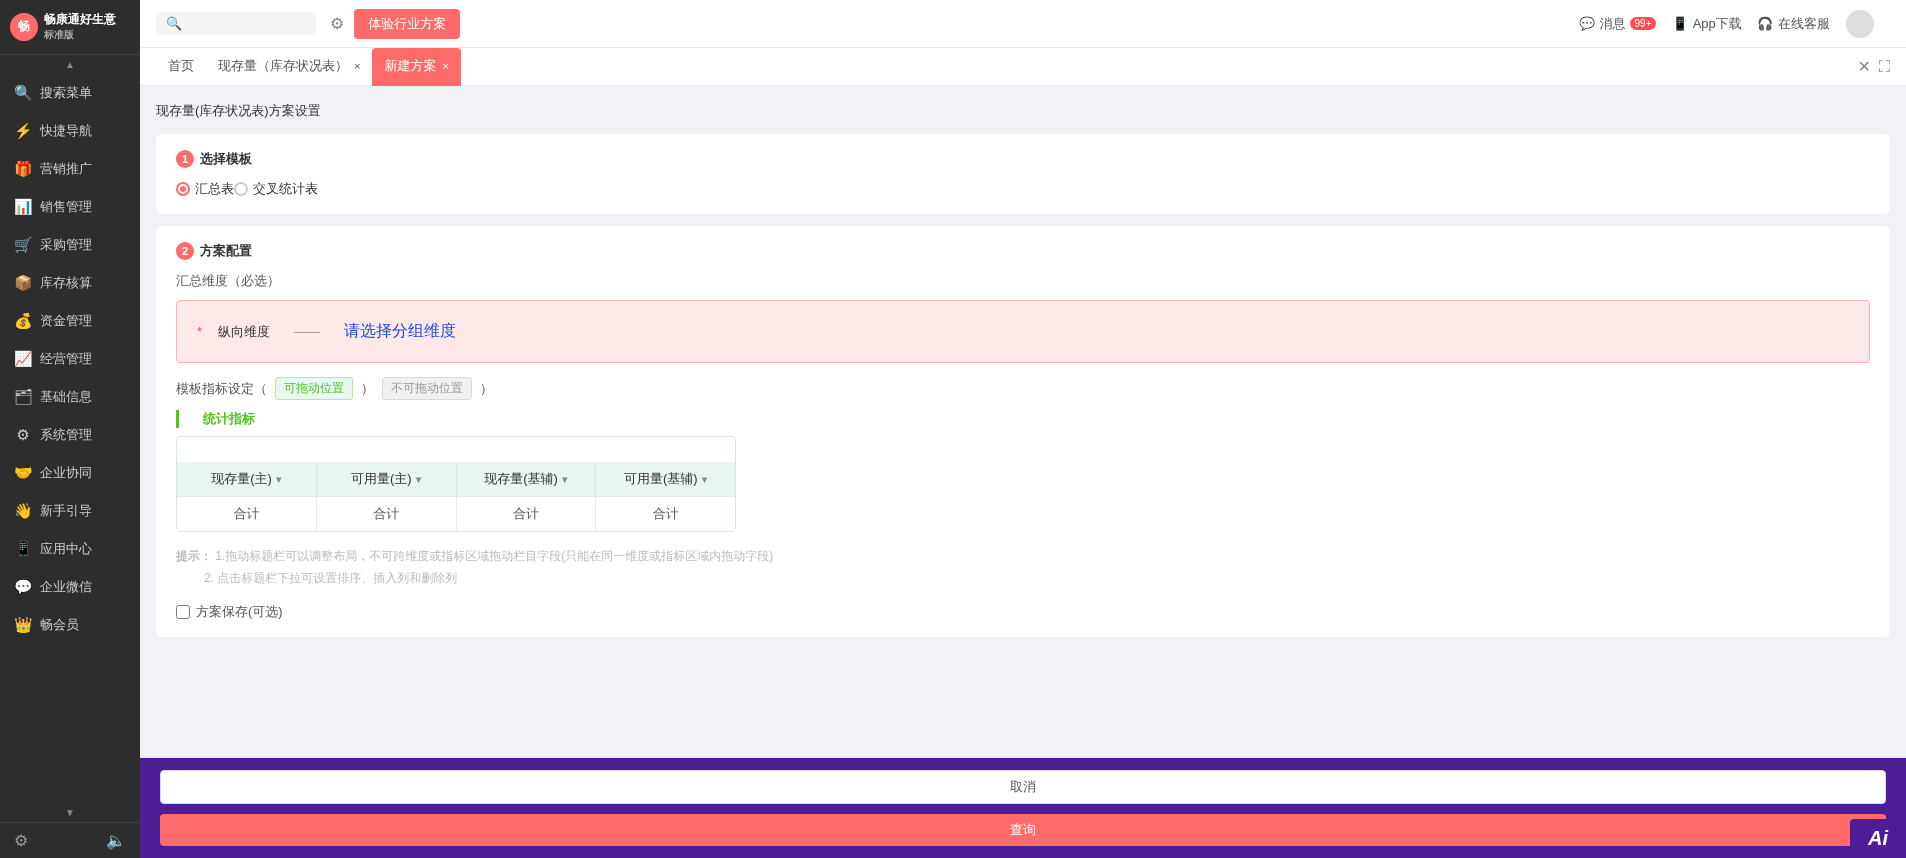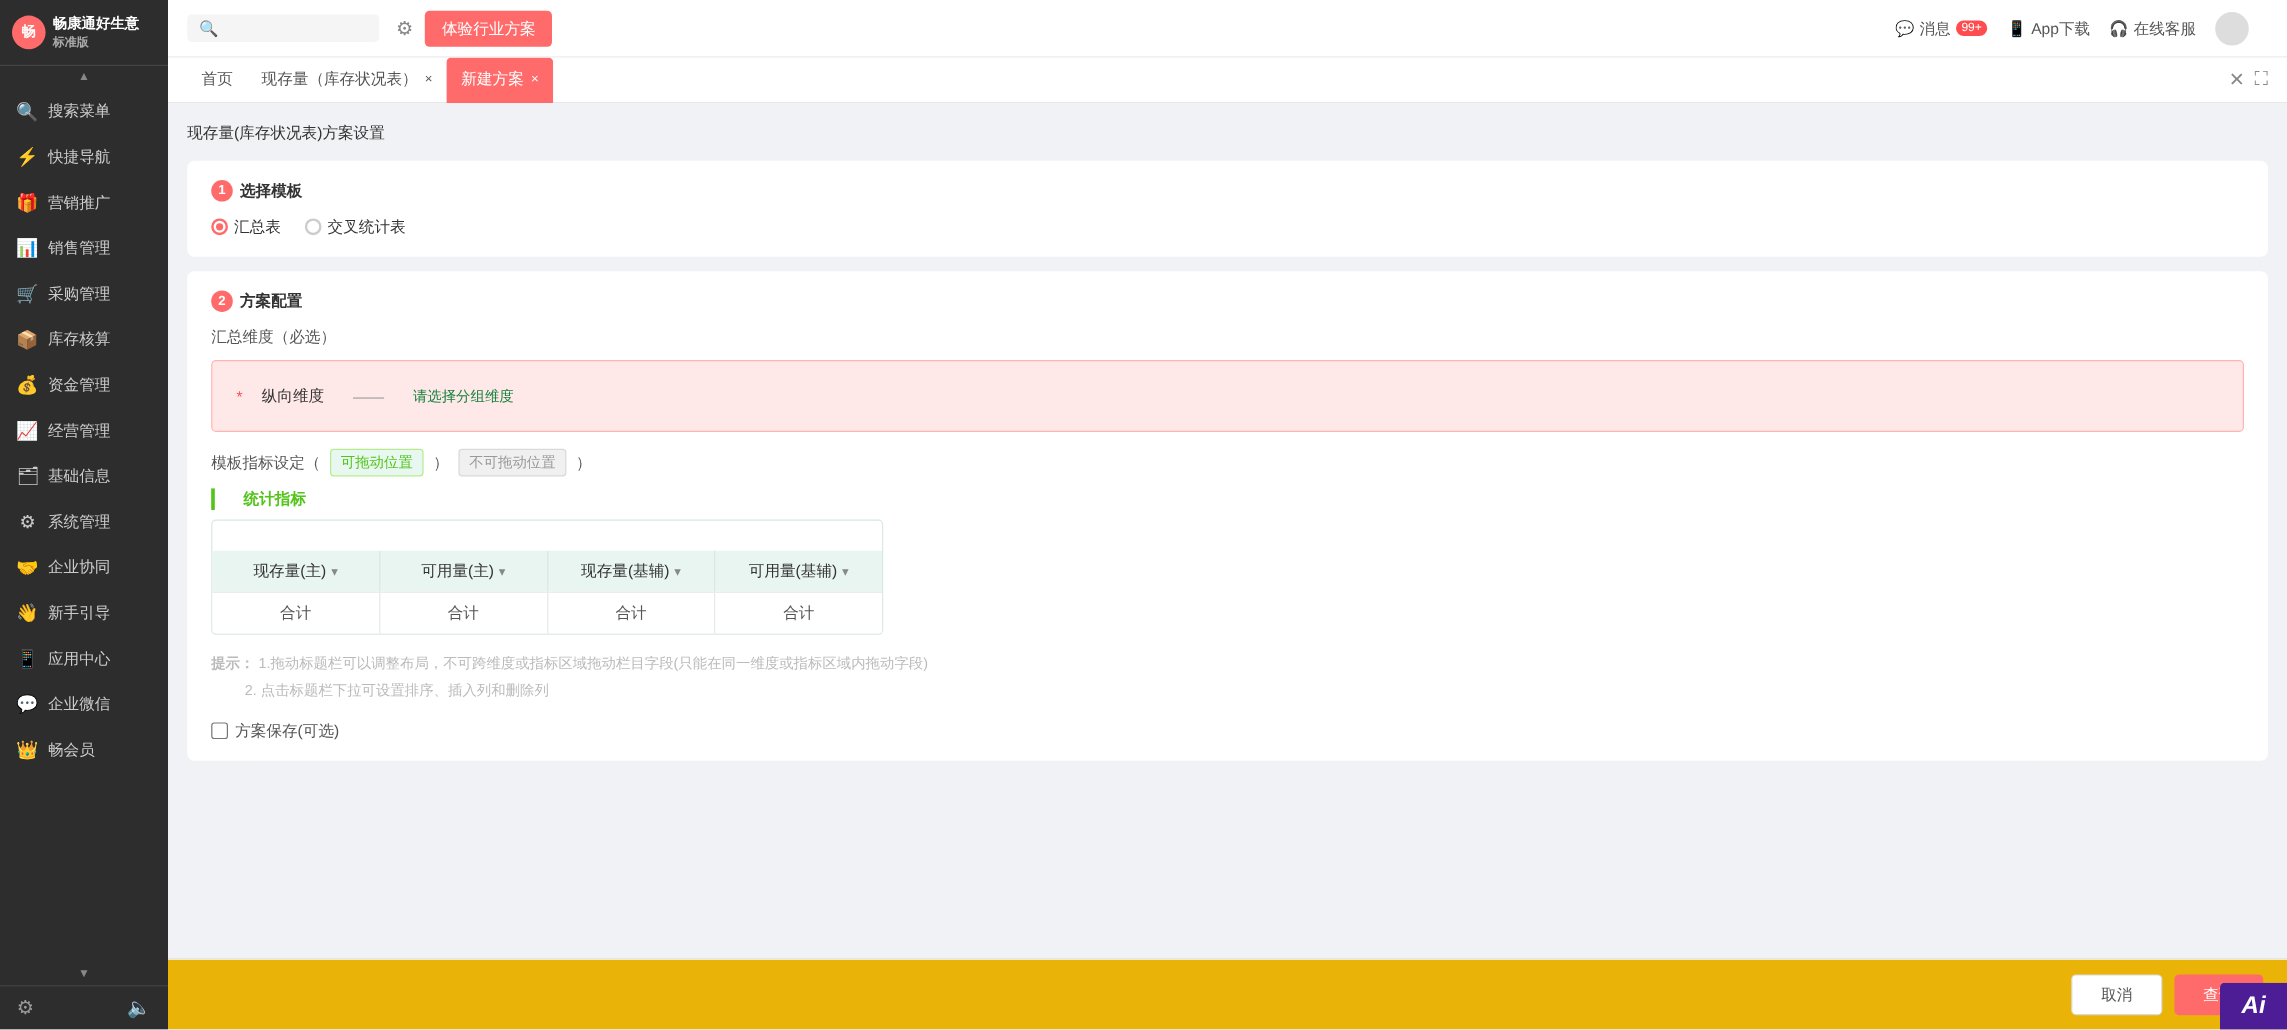--- a/index.html
+++ b/index.html
@@ -156,21 +156,21 @@
       background: #ff6b6b;
       color: #fff;
       border-radius: 50%;
       font-size: 11px;
       font-weight: bold;
       margin-right: 6px;
     }
     .step-title { font-size: 13px; font-weight: bold; color: #333; display: flex; align-items: center; margin-bottom: 12px; }
 
     
-    .radio-group { display: flex; align-items: center; gap: 20px; }
+    .radio-group { display: flex; align-items: center; }
     .radio-item { display: flex; align-items: center; gap: 5px; cursor: pointer; font-size: 13px; color: #333; }
     .radio-dot {
       width: 14px; height: 14px;
       border-radius: 50%;
       border: 2px solid #ccc;
       display: flex; align-items: center; justify-content: center;
     }
     .radio-dot.selected { border-color: #ff6b6b; }
     .radio-dot.selected::after {
       content: '';
@@ -190,21 +190,21 @@
       border-radius: 4px;
       padding: 20px;
       margin-bottom: 14px;
       display: flex;
       align-items: center;
       gap: 16px;
     }
     .dimension-required { color: #ff4d4f; font-size: 13px; }
     .dimension-label { color: #333; font-size: 13px; }
     .dimension-dash { color: #999; margin: 0 8px; }
-    .dimension-placeholder { color: #15803d; font-size: 12px; }
+    .dimension-placeholder { color: #1d4ed8; font-size: 16px; }
 
     
     .indicator-settings { margin-bottom: 10px; }
     .indicator-settings-label { font-size: 13px; color: #555; display: flex; align-items: center; gap: 8px; margin-bottom: 10px; }
     .drag-badge {
       display: inline-block;
       padding: 2px 8px;
       border-radius: 3px;
       font-size: 12px;
     }
@@ -242,27 +242,28 @@
 
     
     .tips-section { color: #bbb; font-size: 12px; margin-top: 14px; line-height: 1.8; }
 
     
     .save-row { display: flex; align-items: center; gap: 6px; margin-top: 14px; font-size: 13px; color: #555; }
     .save-checkbox { width: 14px; height: 14px; border: 1px solid #ccc; border-radius: 2px; cursor: pointer; }
 
     
     .footer {
-      background: #eab308;
+      background: #4c1d95;
       border-top: 1px solid #e8e8e8;
       padding: 12px 20px;
       display: flex;
       justify-content: flex-end;
       gap: 10px;
       flex-shrink: 0;
+      flex-direction: column;
     }
     .btn-cancel {
       background: #fff;
       border: 1px solid #d9d9d9;
       border-radius: 4px;
       padding: 7px 24px;
       font-size: 13px;
       color: #555;
       cursor: pointer;
     }

